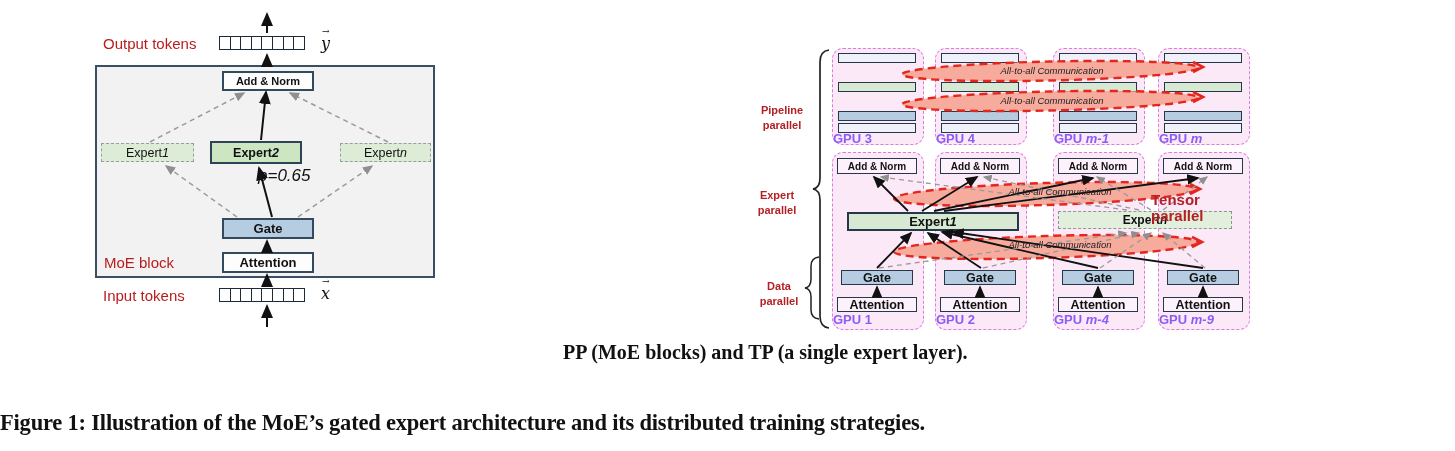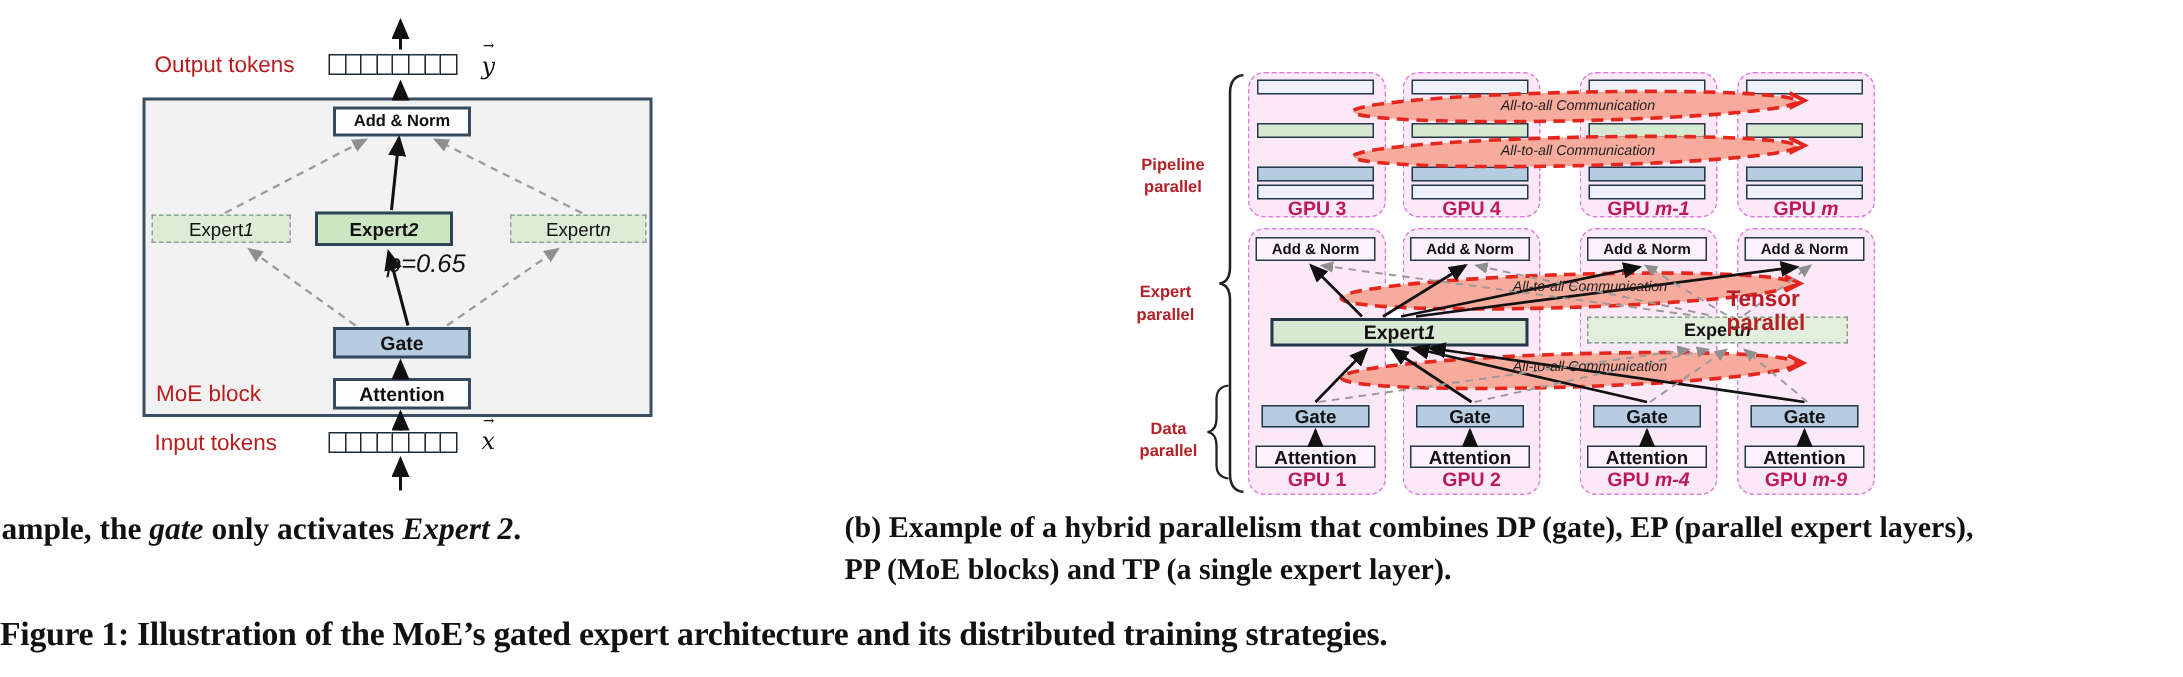--- a/index.html
+++ b/index.html
@@ -35,22 +35,22 @@
   .vec .arr{position:absolute;top:-8px;left:1px;font-size:9px;font-style:normal;}
   
   .card{position:absolute;width:90px;background:#fbe9f8;border:1.6px dashed #dd7bdd;
         border-radius:11px;z-index:1;}
   .band-top{top:48px;height:95px;}
   .band-bot{top:152px;height:176px;}
   .c1{left:832px;} .c2{left:935px;} .c3{left:1053px;} .c4{left:1158px;}
   .bar{position:absolute;left:5px;width:76px;height:8px;border:1.6px solid #24384a;
        background:#eef1f9;z-index:2;}
   .b1{top:4px;} .b2{top:33px;background:#d8e9d3;} .b3{top:62px;background:#b6cce1;} .b4{top:74px;}
-  .gpu-label{position:absolute;left:0;width:100%;text-align:center;font-weight:bold;
-             font-size:13px;color:#be185d;z-index:2;}
+  .gpu-label{position:absolute;left:0;width:100%;font-weight:bold;
+             font-size:13px;color:#8b5cf6;z-index:2;}
   .band-top .gpu-label{top:82px;} .band-bot .gpu-label{top:159px;}
   .bbox{position:absolute;display:flex;align-items:center;justify-content:center;
         background:#fdf1fc;border:1.8px solid #24384a;font-weight:bold;z-index:2;}
   .bb-addnorm{left:4px;top:5px;width:78px;height:14px;font-size:10px;}
   .bb-gate{left:8px;top:117px;width:70px;height:13px;font-size:12.5px;background:#b6cce1;}
   .bb-attn{left:4px;top:144px;width:78px;height:13px;font-size:12.5px;}
   .b-exp1{left:847px;top:212px;width:168px;height:15px;background:#d8e9d3;
           border:2px solid #24384a;font-size:13px;z-index:3;}
   .b-expn{left:1058px;top:211px;width:172px;height:16px;background:#e3efdd;
           border:1.6px dashed #8a9a90;font-size:12px;font-weight:normal;z-index:2;}
@@ -276,20 +276,18 @@
       <line x1="1163" y1="210" x2="1207" y2="177" marker-end="url(#mg)"></line>
     </g>
 
     <g stroke="#222" fill="none">
       <path stroke-width="1.7" d="M829,50 Q820,51 820,62 L820,178 Q820,188 813,189 Q820,190 820,200 L820,316 Q820,327 829,328"></path>
       <path stroke-width="1.5" d="M819,257 Q811,258 811,266 L811,279 Q811,287 805,288 Q811,289 811,297 L811,310 Q811,318 819,319"></path>
     </g>
   </svg>
 
   <div class="cap cap-a">
-    <div><span>ample, the </span><span style="font-style: italic;">gate</span><span> only activates </span><span style="font-style: italic;">Expert 2</span><span>.</span></div>
   </div>
   <div class="cap cap-b">
-    <div>(b) Example of a hybrid parallelism that combines DP (gate), EP (parallel expert layers),</div>
     <div>PP (MoE blocks) and TP (a single expert layer).</div>
   </div>
   <div class="cap figcap">Figure 1: Illustration of the MoE’s gated expert architecture and its distributed training strategies.</div>
 </div>
 
 </body></html>

